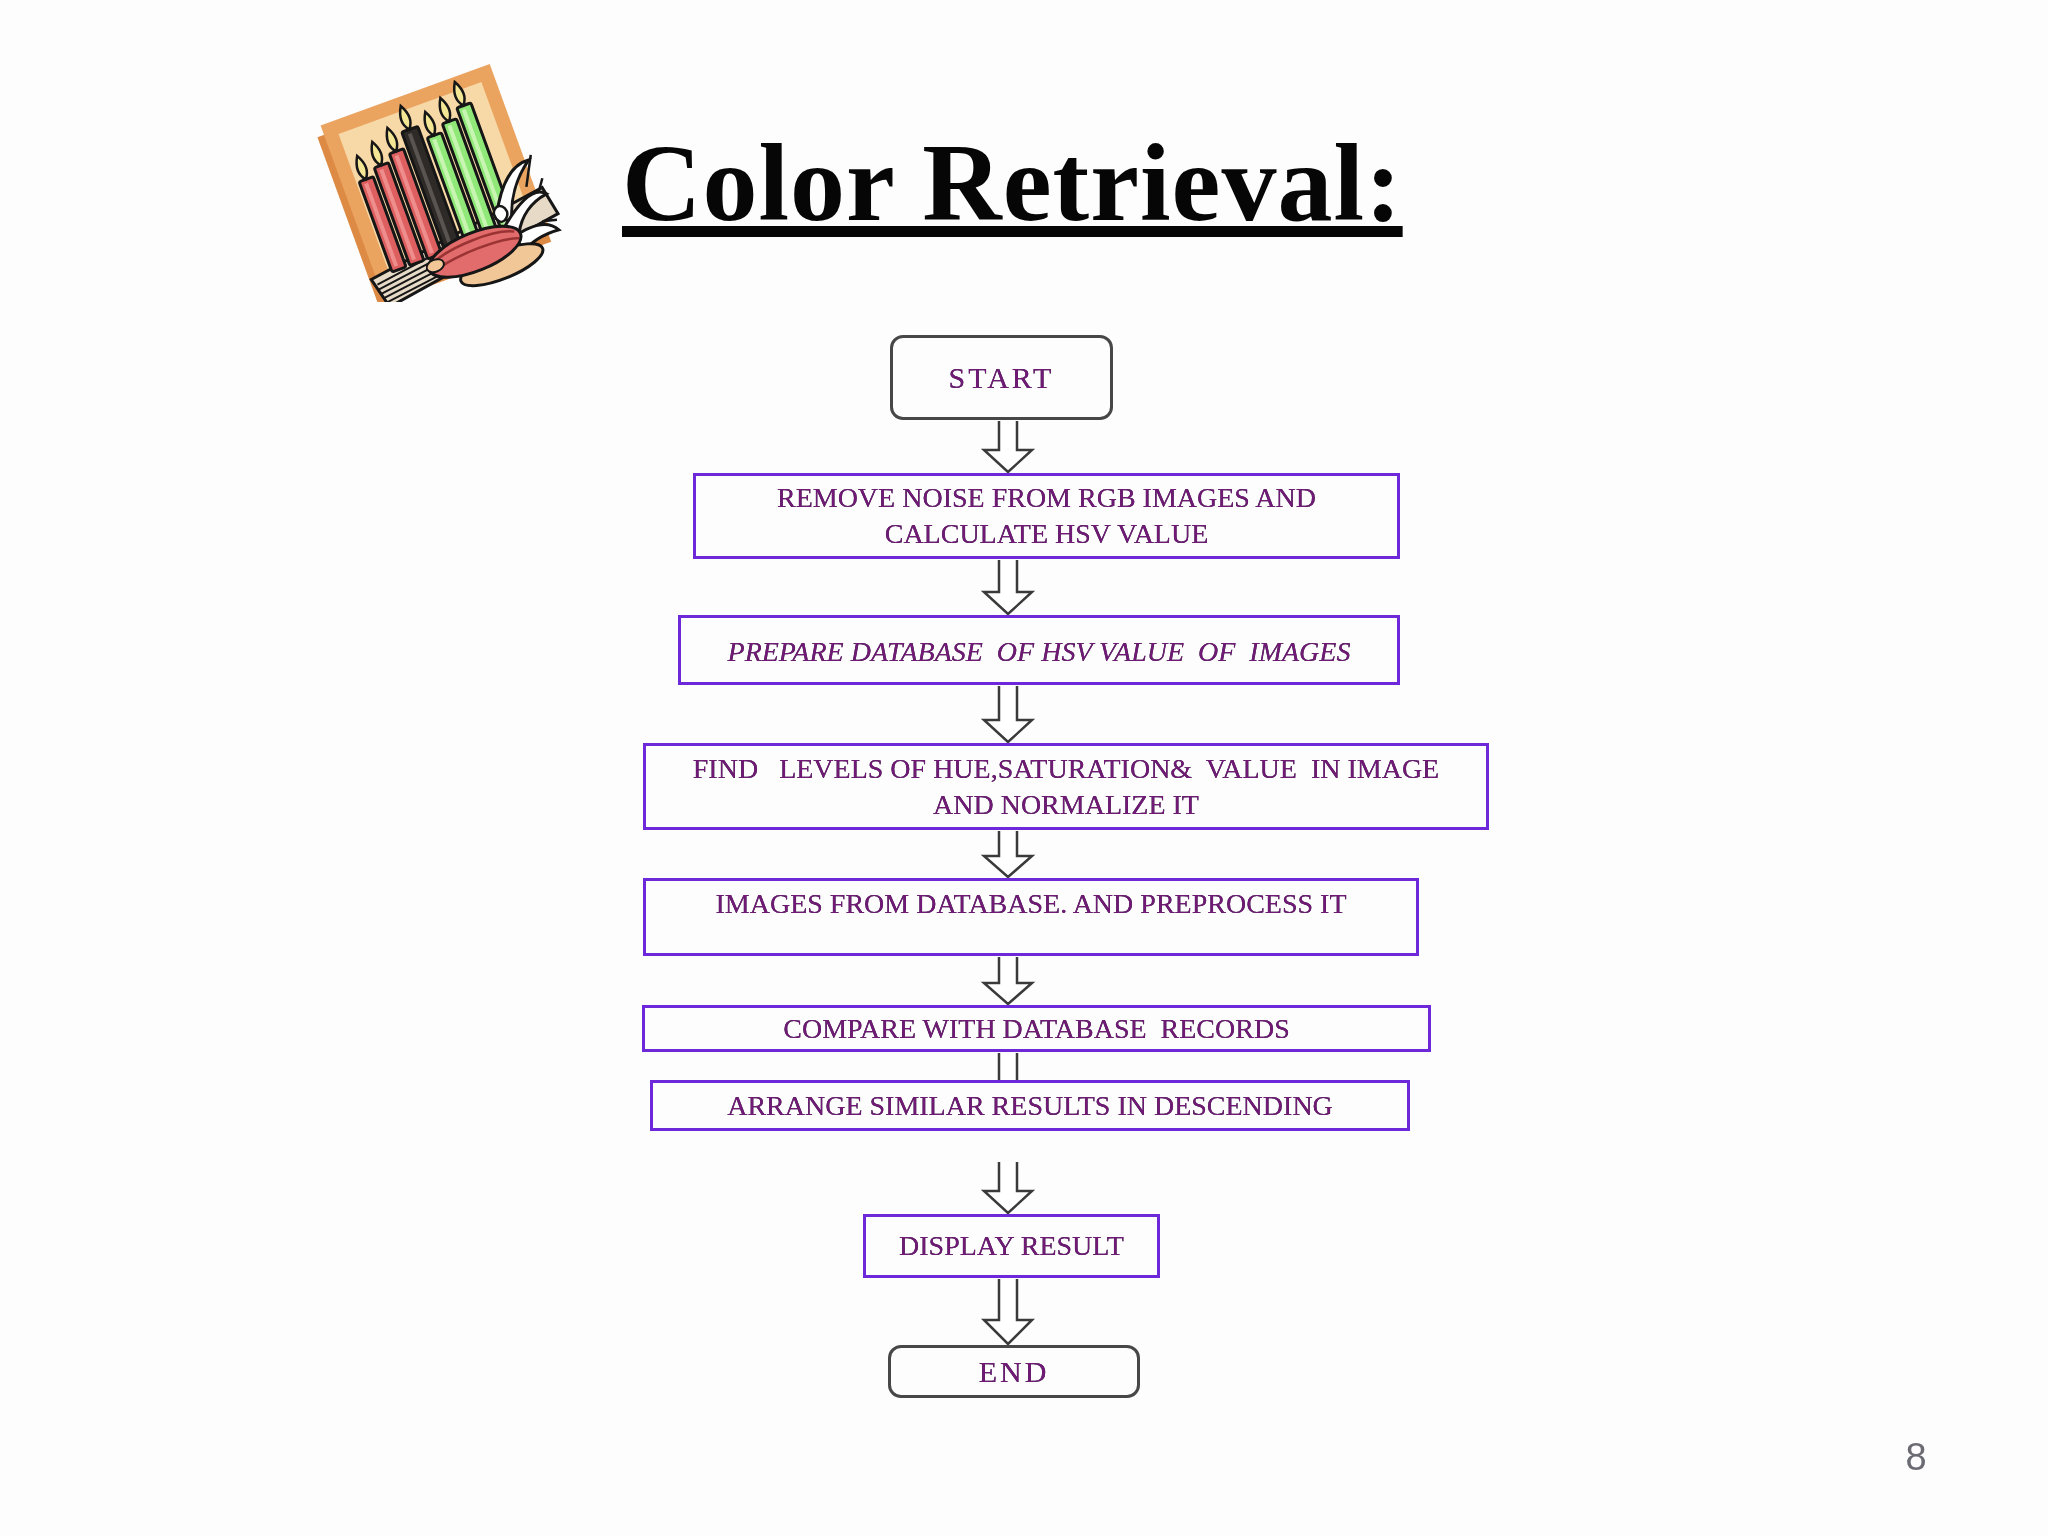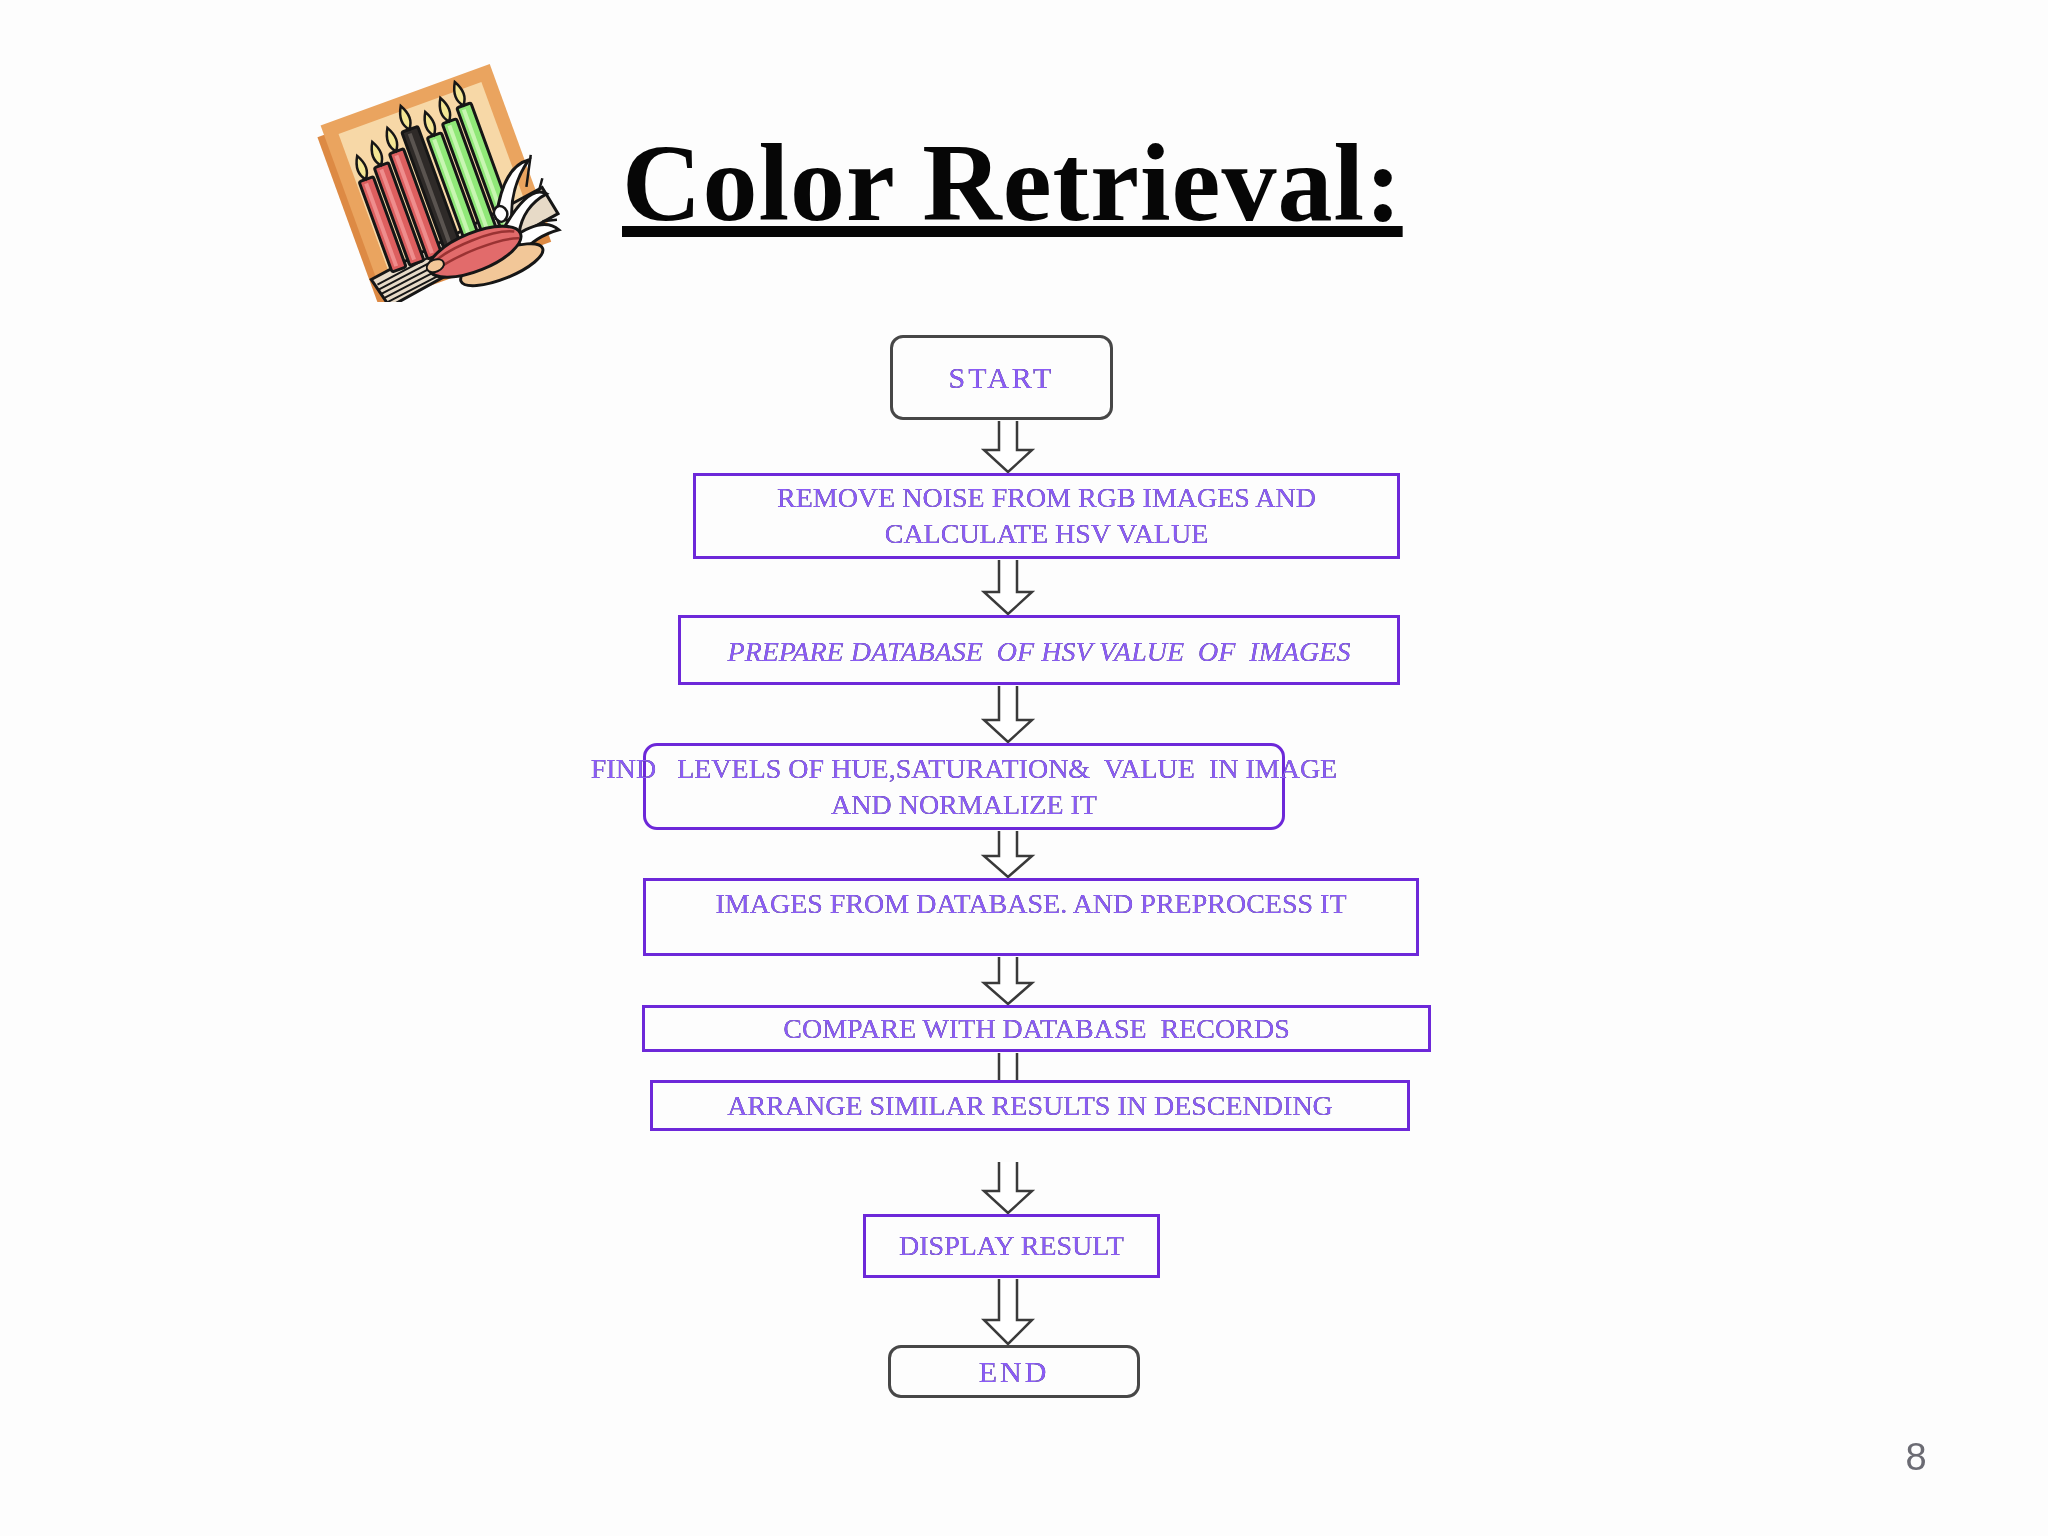--- a/index.html
+++ b/index.html
@@ -13,23 +13,23 @@
   
   .title{
     position:absolute;left:622px;top:120px;width:900px;
     font-size:110px;font-weight:bold;color:#060606;
     letter-spacing:1px;white-space:pre;text-decoration:underline;
   }
   
   .node{
     position:absolute;
     box-sizing:border-box;
-    display:flex;flex-direction:column;align-items:center;justify-content:center;
+    display:flex;flex-direction:column;justify-content:center;
     background:#fdfdfd;
-    color:#8b5cf6;
+    color:#701a75;
     text-align:center;
     font-size:28px;
     line-height:36px;
   }
   .process{border:3px solid #6d28d9;}
   .terminator{border:3px solid #474747;border-radius:13px;font-size:30px;letter-spacing:3px;}
   .line{white-space:pre;text-shadow:0 0 0.6px #26263a;}
   .top-align{justify-content:flex-start;}
   .clip{overflow:hidden;}
   
@@ -123,21 +123,21 @@
   </svg>
 
   <div class="node process top-align" style="left:678px;top:615px;width:722px;height:70px;padding-top:16px;font-style:italic;">
     <span class="line">PREPARE DATABASE  OF HSV VALUE  OF  IMAGES</span>
   </div>
 
   <svg class="arrow" style="top:685px;" width="68" height="58">
     <path d="M25 1 L25 35 L10 35 L34 57 L58 35 L43 35 L43 1"></path>
   </svg>
 
-  <div class="node process" style="left:643px;top:743px;width:642px;height:87px;border-radius:14px;">
+  <div class="node process" style="left:643px;top:743px;width:846px;height:87px;">
     <span class="line">FIND   LEVELS OF HUE,SATURATION&amp;  VALUE  IN IMAGE</span>
     <span class="line">AND NORMALIZE IT</span>
   </div>
 
   <svg class="arrow" style="top:830px;" width="68" height="48">
     <path d="M25 1 L25 26 L10 26 L34 47 L58 26 L43 26 L43 1"></path>
   </svg>
 
   <div class="node process top-align clip" style="left:643px;top:878px;width:776px;height:78px;padding-top:5px;line-height:35px;">
     <span class="line">IMAGES FROM DATABASE. AND PREPROCESS IT</span>

